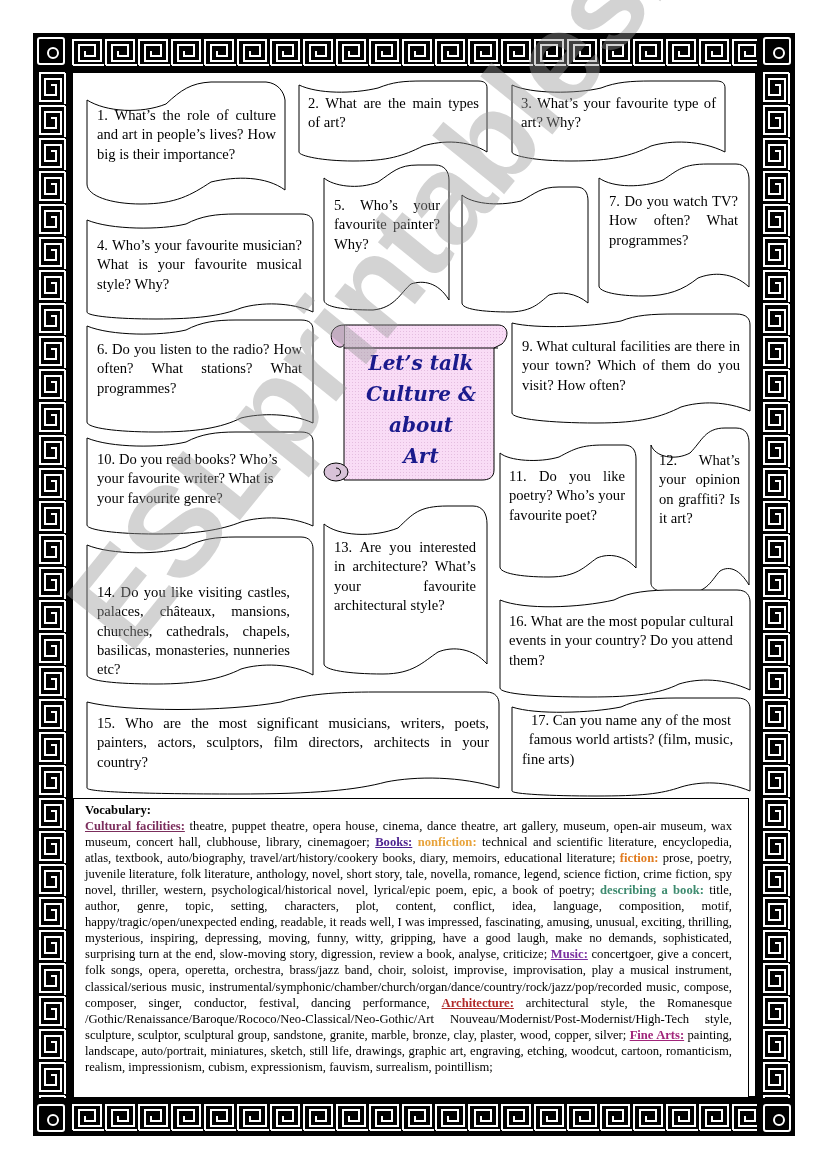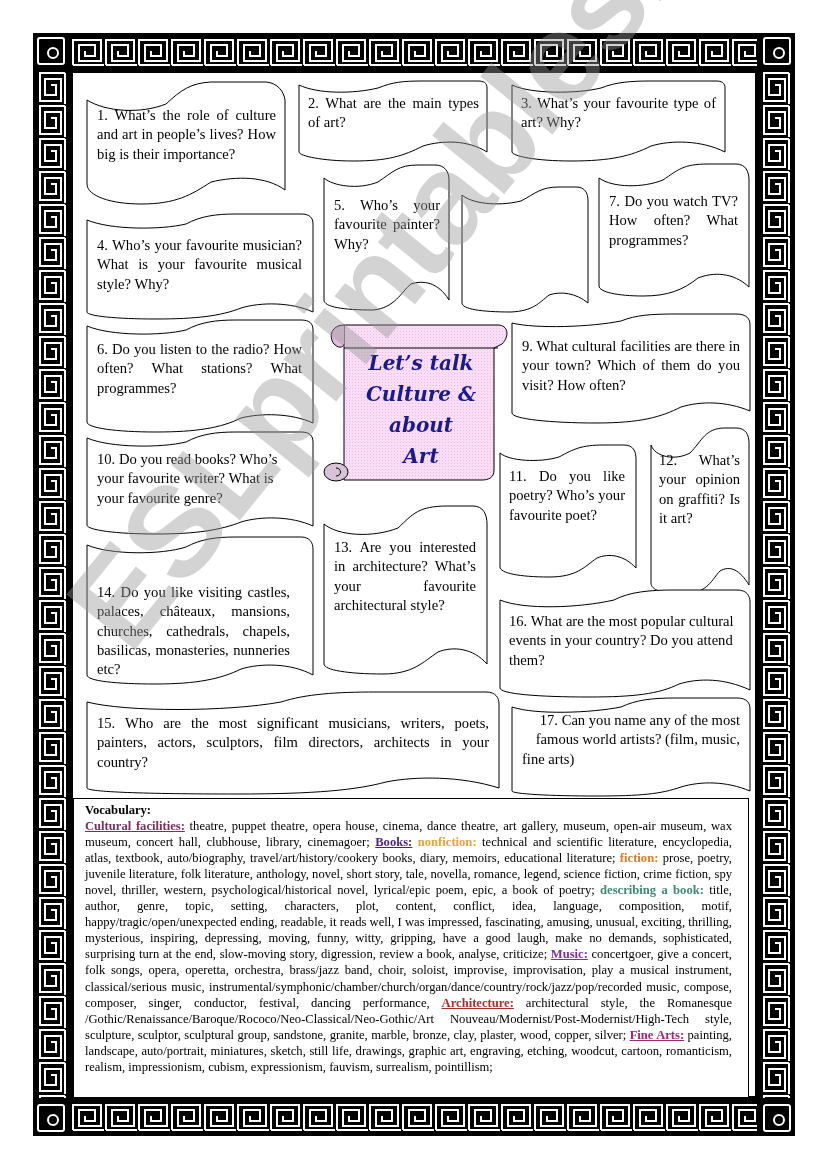--- a/index.html
+++ b/index.html
@@ -214,20 +214,20 @@
   <svg class="shape" viewBox="0 0 414 105" preserveAspectRatio="none">
       <path d="M1 12 C40 22 140 22 195 12 C220 4 250 2 290 2 L400 2 C410 2 413 8 413 14 L413 98 C375 86 330 86 300 92 C270 100 230 104 150 104 C60 104 1 102 1 98 Z" fill="#fff" stroke="#000" stroke-width="1"></path>
     </svg>
   <div class="txt" style="left:11px;right:11px;top:24px;">15. Who are the most significant musicians, writers, poets, painters, actors, sculptors, film directors, architects in your country?</div>
 </div>
 
 <div class="card" style="left:511px;top:697px;width:240px;height:100px;">
   <svg class="shape" viewBox="0 0 240 100" preserveAspectRatio="none">
       <path d="M1 10 C25 18 80 16 110 10 C125 3 140 1 165 1 L226 1 C236 1 239 6 239 12 L239 94 C215 84 190 84 170 90 C150 97 130 99 85 99 C40 99 1 97 1 94 Z" fill="#fff" stroke="#000" stroke-width="1"></path>
     </svg>
-  <div class="txt" style="left:11px;right:11px;top:14px;text-align:right;">17. Can you name any of the most famous world artists? (film, music, fine arts)</div>
+  <div class="txt" style="left:11px;right:11px;top:14px;text-align:center;">17. Can you name any of the most famous world artists? (film, music, fine arts)</div>
 </div>
 
 <div class="vocab">
   <span class="head">Vocabulary:</span><span class="lbl u" style="color:#7b2d5c">Cultural facilities:</span><span> theatre, puppet theatre, opera house, cinema, dance theatre, art gallery, museum, open-air museum, wax museum, concert hall, clubhouse, library, cinemagoer; </span><span class="lbl u" style="color:#4b1f8f">Books:</span><span> </span><span class="lbl" style="color:#e8a33a">nonfiction:</span><span> technical and scientific literature, encyclopedia, atlas, textbook, auto/biography, travel/art/history/cookery books, diary, memoirs, educational literature; </span><span class="lbl" style="color:#e07b1f">fiction:</span><span> prose, poetry, juvenile literature, folk literature, anthology, novel, short story, tale, novella, romance, legend, science fiction, crime fiction, spy novel, thriller, western, psychological/historical novel, lyrical/epic poem, epic, a book of poetry; </span><span class="lbl" style="color:#3d8a6e">describing a book:</span><span> title, author, genre, topic, setting, characters, plot, content, conflict, idea, language, composition, motif, happy/tragic/open/unexpected ending, readable, it reads well, I was impressed, fascinating, amusing, unusual, exciting, thrilling, mysterious, inspiring, depressing, moving, funny, witty, gripping, have a good laugh, make no demands, sophisticated, surprising turn at the end, slow-moving story, digression, review a book, analyse, criticize; </span><span class="lbl u" style="color:#7b2fa0">Music:</span><span> concertgoer, give a concert, folk songs, opera, operetta, orchestra, brass/jazz band, choir, soloist, improvise, improvisation, play a musical instrument, classical/serious music, instrumental/symphonic/chamber/church/organ/dance/country/rock/jazz/pop/recorded music, compose, composer, singer, conductor, festival, dancing performance, </span><span class="lbl u" style="color:#b02a2a">Architecture:</span><span> architectural style, the Romanesque /Gothic/Renaissance/Baroque/Rococo/Neo-Classical/Neo-Gothic/Art Nouveau/Modernist/Post-Modernist/High-Tech style, sculpture, sculptor, sculptural group, sandstone, granite, marble, bronze, clay, plaster, wood, copper, silver; </span><span class="lbl u" style="color:#a0257a">Fine Arts:</span><span> painting, landscape, auto/portrait, miniatures, sketch, still life, drawings, graphic art, engraving, etching, woodcut, cartoon, romanticism, realism, impressionism, cubism, expressionism, fauvism, surrealism, pointillism;</span>
 </div>
 
 <div class="watermark">ESLprintables.com</div>
 
 </body></html>

